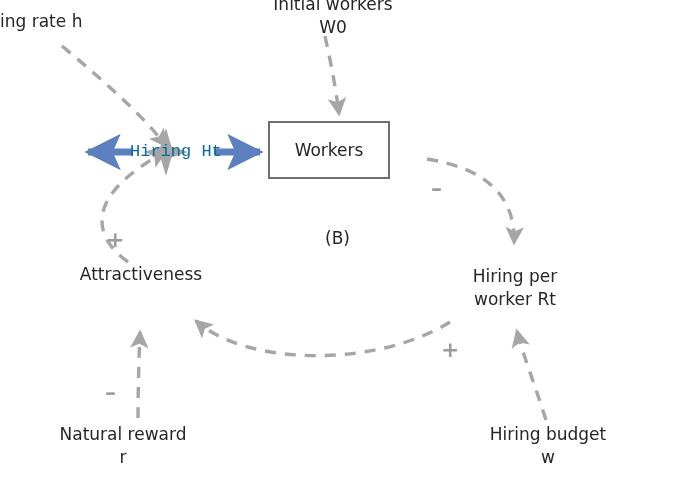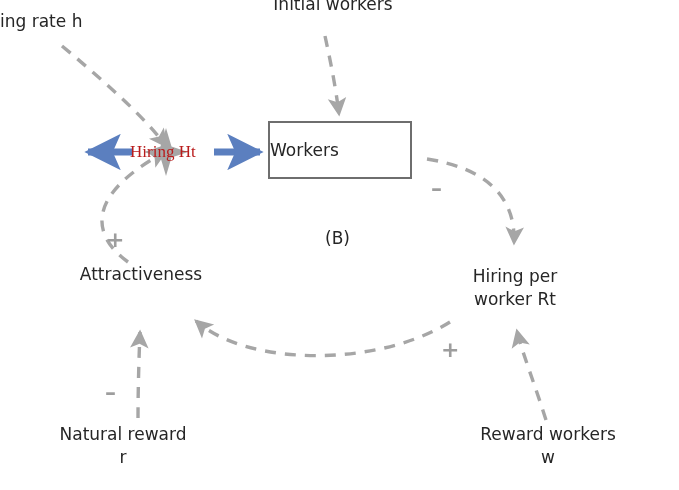--- a/index.html
+++ b/index.html
@@ -33,39 +33,39 @@
     white-space: nowrap;
     font-family: "DejaVu Sans", sans-serif;
   }
   .node-label .sub {
     display: block;
   }
   #stock-workers {
     position: absolute;
     left: 268px;
     top: 121px;
-    width: 144px;
+    width: 122px;
     height: 58px;
     border: 2.5px solid #6e6e6e;
     background: #ffffff;
     box-sizing: border-box;
     display: flex;
     align-items: center;
-    justify-content: flex-start;
+    justify-content: center;
   }
   #stock-workers .stock-text {
     font-size: 17px;
     color: #262626;
   }
   .flow-text {
     position: absolute;
-    color: #b91c1c;
+    color: #0369a1;
     font-size: 17px;
     white-space: nowrap;
-    font-family: Liberation Serif, serif;
+    font-family: Liberation Mono, monospace;
   }
   .polarity {
     position: absolute;
     color: #9d9d9d;
     font-size: 22px;
     font-weight: 700;
     line-height: 1;
     font-family: "DejaVu Sans", sans-serif;
   }
   .loop-id {
@@ -118,38 +118,39 @@
   <div class="flow-text" style="left:130px; top:142px;">Hiring Ht</div>
 
   <div class="loop-id" style="left:325px; top:228px;">(B)</div>
 
   <div class="node-label" style="left:0px; top:10px; text-align:center;">
     <span>ing rate h</span>
   </div>
 
   <div class="node-label" style="left:248px; top:-7px; width:170px;">
     <span>Initial workers</span>
+    <span class="sub">W0</span>
   </div>
 
   <div class="node-label" style="left:58px; top:263px; width:166px;">
     <span>Attractiveness</span>
   </div>
 
   <div class="node-label" style="left:432px; top:265px; width:166px;">
     <span>Hiring per</span>
     <span class="sub">worker Rt</span>
   </div>
 
   <div class="node-label" style="left:38px; top:423px; width:170px;">
     <span>Natural reward</span>
     <span class="sub">r</span>
   </div>
 
   <div class="node-label" style="left:463px; top:423px; width:170px;">
-    <span>Reward workers</span>
+    <span>Hiring budget</span>
     <span class="sub">w</span>
   </div>
 
   <div class="polarity" style="left:106px; top:229px;">+</div>
 
   <div class="polarity" style="left:431px; top:178px;">–</div>
 
   <div class="polarity" style="left:441px; top:339px;">+</div>
 
   <div class="polarity" style="left:105px; top:382px;">–</div>

